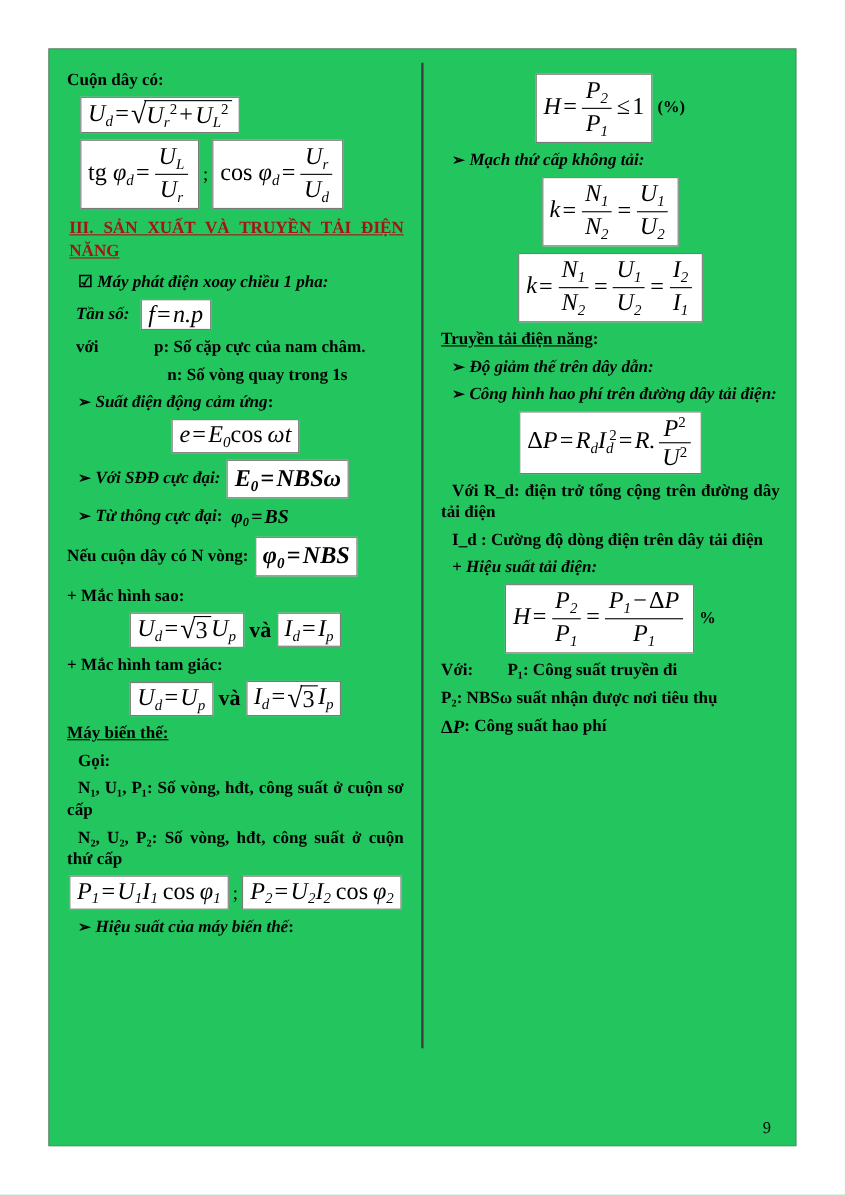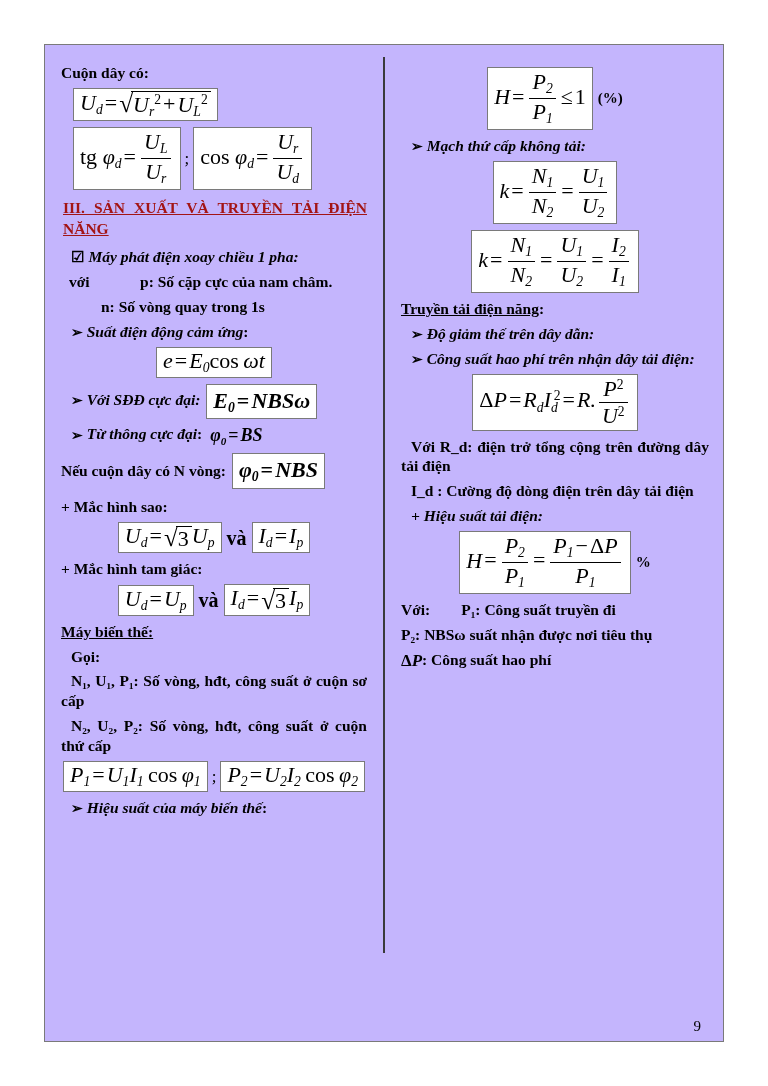--- a/index.html
+++ b/index.html
@@ -16,21 +16,21 @@
   }
 
   #page {
     position: absolute;
     left: 44px;
     top: 44px;
     width: 680px;
     height: 998px;
     border: 1.5px solid #7a7a7a;
     box-sizing: border-box;
-    background: #c4b5fd;
+    background: #22c55e;
   }
 
   #columns {
     position: absolute;
     left: 0;
     top: 0;
     width: 100%;
     height: 908px;
     display: flex;
   }
@@ -60,21 +60,21 @@
   
   .line {
     font-weight: bold;
     font-size: 15.5px;
     line-height: 1.28;
     color: #000;
     margin: 0 0 5px 0;
   }
   .line.indent { text-indent: 10px; }
   .line.just { text-align: justify; text-align-last: left; }
-  .line.center { text-align: left; }
+  .line.center { text-align: center; }
   .bulline {
     font-weight: bold;
     font-style: italic;
     font-size: 15.5px;
     line-height: 1.28;
     margin: 0 0 5px 0;
     padding-left: 10px;
   }
   .bullet {
     font-style: normal;
@@ -215,20 +215,26 @@
           <span class="m"><span class="up">cos</span>&nbsp;φ<span class="sub">d</span><span class="op">=</span><span class="frac"><span class="num">U<span class="sub">r</span></span><span class="den">U<span class="sub">d</span></span></span></span>
         </span>
       </div>
 
       <div class="heading-red">III.  SẢN  XUẤT  VÀ  TRUYỀN  TẢI ĐIỆN NĂNG</div>
 
       <div class="bulline">
         <span class="cbox">☑</span><span>Máy phát điện xoay chiều 1 pha:</span>
       </div>
 
+      <div class="mrow left" style="padding-left:8px">
+        <span class="inline-label">Tần số:</span>
+        <span class="mathbox" style="margin-left:6px">
+          <span class="m">f<span class="op">=</span>n.p</span>
+        </span>
+      </div>
 
       <div class="line just" style="padding-left:8px">
         <span>với</span>&nbsp;&nbsp;&nbsp;&nbsp;&nbsp;&nbsp;&nbsp;&nbsp;&nbsp;&nbsp;&nbsp;&nbsp;&nbsp;<span>p: Số cặp cực của nam châm.</span>
       </div>
 
       <div class="line center" style="padding-left:40px">
         <span>n: Số vòng quay trong 1s</span>
       </div>
 
       <div class="bulline">
@@ -313,21 +319,21 @@
       <div class="line">
         <span class="uline">Truyền tải điện năng</span><span>:</span>
       </div>
 
       <div class="bulline">
         <span class="bullet">➢</span><span>Độ giảm thế trên dây dẫn:</span>
       </div>
 
 
       <div class="bulline just" style="text-align:justify;text-align-last:left">
-        <span class="bullet">➢</span><span>Công suất hao phí trên nhận dây tải điện:</span>
+        <span class="bullet">➢</span><span>Công hình hao phí trên đường dây tải điện:</span>
       </div>
 
       <div class="mrow">
         <span class="mathbox">
           <span class="m"><span class="up">Δ</span>P<span class="op">=</span>R<span class="sub">d</span>I<span class="sub">d</span><span class="sup" style="margin-left:-4px">2</span><span class="op">=</span>R.<span class="frac"><span class="num">P<span class="sup">2</span></span><span class="den">U<span class="sup">2</span></span></span></span>
         </span>
       </div>
 
       <div class="line just indent">Với R_d: điện trở tổng cộng trên đường dây tải điện</div>
 

